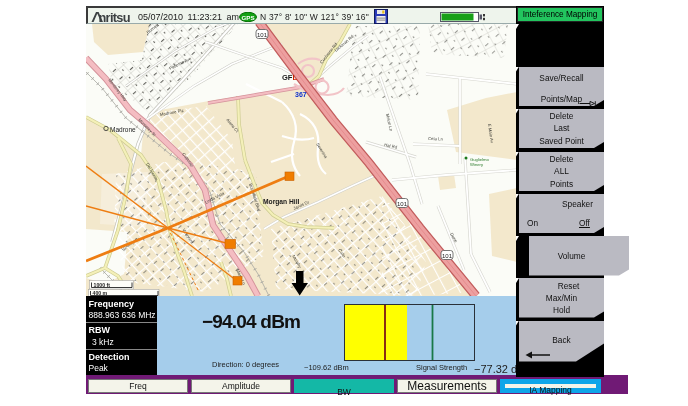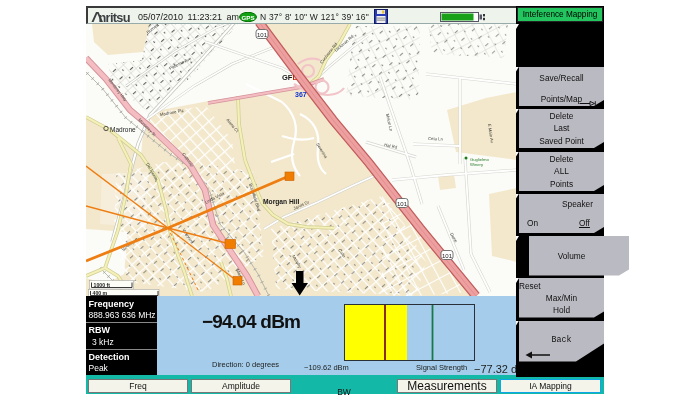--- a/index.html
+++ b/index.html
@@ -317,31 +317,31 @@
     <line x1="88.5" y1="1" x2="88.5" y2="56" stroke="#187848" stroke-width="1.8"></line>
   </svg>
 
   <div class="abs" style="left:147px;top:67px;font-size:7.5px;color:#222;white-space:nowrap;">−109.62 dBm</div>
 
   <div class="abs" style="left:226px;top:67px;font-size:7.5px;color:#222;white-space:nowrap;margin-left:33px;">Signal Strength</div>
 
   <div class="abs" style="left:317px;top:67px;font-size:11px;color:#222;white-space:nowrap;text-align:center;">−77.32 dBm</div>
 </div>
 
-<div class="abs" style="left:86px;top:375px;width:518px;height:19px;background:#14b8a6;">
+<div class="abs" style="left:86px;top:375px;width:518px;height:19px;background:#701a75;padding-left:24px;">
 
   <div class="abs" style="left:2px;top:4px;width:100px;height:14px;background:#f4f4ea;border:1px solid #777;box-sizing:border-box;font-size:8.5px;color:#111;text-align:center;line-height:12px;">Freq</div>
 
   <div class="abs" style="left:105px;top:4px;width:100px;height:14px;background:#f4f4ea;border:1px solid #777;box-sizing:border-box;font-size:8.5px;color:#111;text-align:center;line-height:12px;">Amplitude</div>
 
   <div class="abs" style="left:208px;top:4px;width:100px;height:14px;background:#f4f4ea;border:7px solid #14b8a6;box-sizing:border-box;font-size:8.5px;color:#111;text-align:center;line-height:12px;">BW</div>
 
   <div class="abs" style="left:311px;top:4px;width:100px;height:14px;background:#f4f4ea;border:1px solid #777;box-sizing:border-box;font-size:12px;color:#111;text-align:center;line-height:12px;">Measurements</div>
 
-  <div class="abs" style="left:414px;top:4px;width:101px;height:14px;background:#f4f4ea;border:1px solid #0ea5e9;box-sizing:border-box;font-size:8.5px;color:#111;text-align:center;line-height:12px;">IA Mapping</div>
+  <div class="abs" style="left:414px;top:4px;width:101px;height:14px;background:#f4f4ea;border:5px solid #0ea5e9;box-sizing:border-box;font-size:8.5px;color:#111;text-align:center;line-height:12px;">IA Mapping</div>
 </div>
 
 <div class="abs" style="left:516px;top:6px;width:88px;height:371px;background:#000;">
 
   <div class="abs" style="left:1px;top:1px;width:86px;height:15px;background:#22c55e;border:1px solid #222;box-sizing:border-box;font-size:8.2px;color:#000;text-align:center;line-height:13px;">Inteference Mapping</div>
 
 <div class="abs" style="left:0px;top:18px;width:3px;height:5px;background:#fff;clip-path:polygon(0 0,100% 0,0 100%);"></div>
 
 <div class="abs" style="left:3px;top:60.5px;width:85px;height:39.5px;background:#babac2;clip-path:polygon(0 0,100% 0,100% calc(100% - 6px),calc(100% - 10px) 100%,0 100%);font-size:8.3px;color:#111;">
       <div style="position:absolute;left:0;width:85px;text-align:center;top:6px;">Save/Recall</div>
@@ -374,27 +374,27 @@
       <div style="position:absolute;left:60px;top:24px;text-decoration:underline;">Off</div>
     </div>
 <div class="abs" style="left:0px;top:187.5px;width:3px;height:5px;background:#fff;clip-path:polygon(0 0,100% 0,0 100%);"></div>
 
 <div class="abs" style="left:3px;top:230px;width:100px;height:39.5px;background:#babac2;clip-path:polygon(0 0,100% 0,100% calc(100% - 6px),calc(100% - 10px) 100%,0 100%);font-size:8.3px;color:#111;margin-left:10px;">
       <div style="position:absolute;left:0;width:85px;text-align:center;top:15px;">Volume</div>
     </div>
 <div class="abs" style="left:0px;top:230px;width:3px;height:5px;background:#fff;clip-path:polygon(0 0,100% 0,0 100%);"></div>
 
 <div class="abs" style="left:3px;top:272px;width:85px;height:39.5px;background:#babac2;clip-path:polygon(0 0,100% 0,100% calc(100% - 6px),calc(100% - 10px) 100%,0 100%);font-size:8.3px;color:#111;">
-      <div style="position:absolute;left:0;width:99px;text-align:left;top:2.5px;">Reset</div>
+      <div style="position:absolute;left:0;width:99px;text-align:center;top:2.5px;">Reset</div>
       <div style="position:absolute;left:0;width:85px;text-align:center;top:14.5px;">Max/Min</div>
       <div style="position:absolute;left:0;width:85px;text-align:center;top:27px;">Hold</div>
     </div>
 <div class="abs" style="left:0px;top:272px;width:3px;height:5px;background:#fff;clip-path:polygon(0 0,100% 0,0 100%);"></div>
 
-<div class="abs" style="left:3px;top:314.5px;width:85px;height:41px;background:#babac2;clip-path:polygon(0 0,100% 0,100% calc(100% - 18px),calc(100% - 28px) 100%,0 100%);font-size:8.3px;color:#111;font-family:Liberation Mono, monospace;">
+<div class="abs" style="left:3px;top:314.5px;width:85px;height:41px;background:#babac2;clip-path:polygon(0 0,100% 0,100% calc(100% - 18px),calc(100% - 28px) 100%,0 100%);font-size:8.3px;color:#111;">
       <div style="position:absolute;left:0;width:85px;text-align:center;top:14px;">Back</div>
       <svg style="position:absolute;left:6px;top:30px;" width="26" height="8" viewBox="0 0 26 8">
         <line x1="5" y1="4" x2="25" y2="4" stroke="#111" stroke-width="1.6"></line>
         <path d="M7 0.5 L0.5 4 L7 7.5 Z" fill="#111"></path>
       </svg>
     </div>
 <div class="abs" style="left:0px;top:314.5px;width:3px;height:5px;background:#fff;clip-path:polygon(0 0,100% 0,0 100%);"></div>
 </div>
 
 </body></html>

